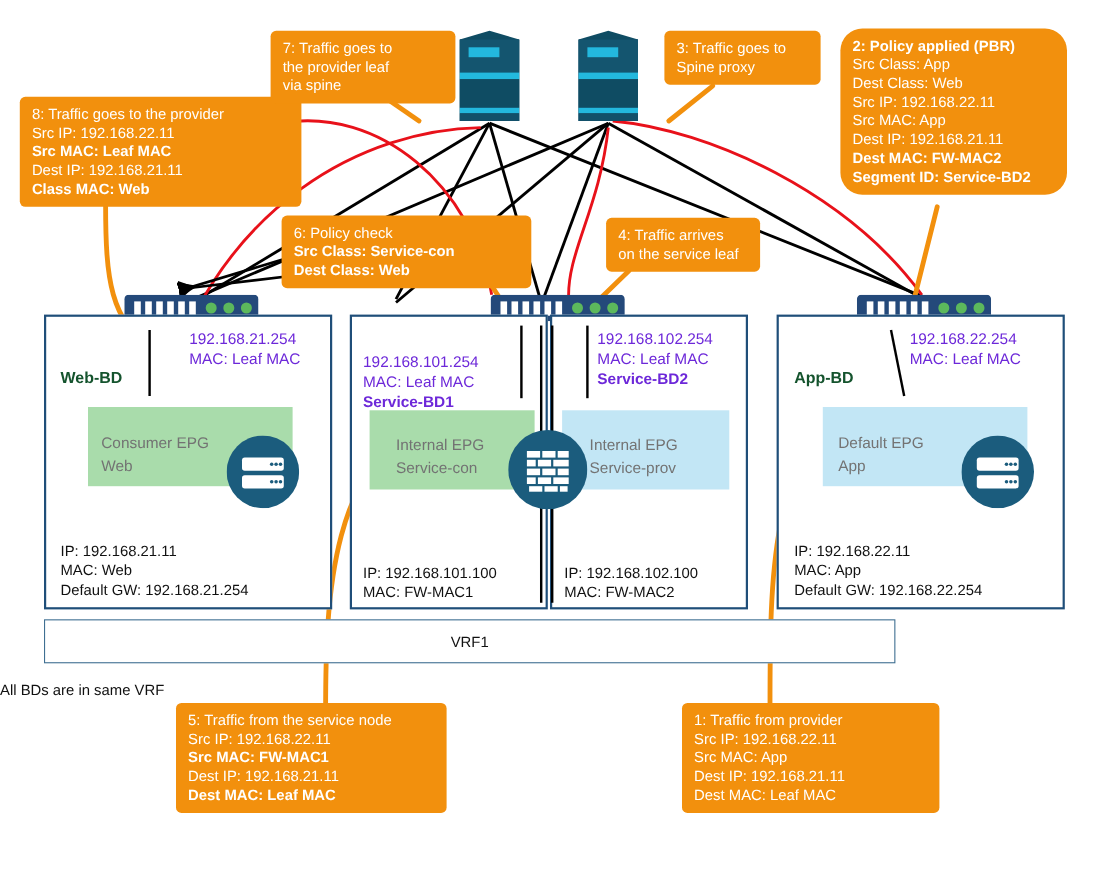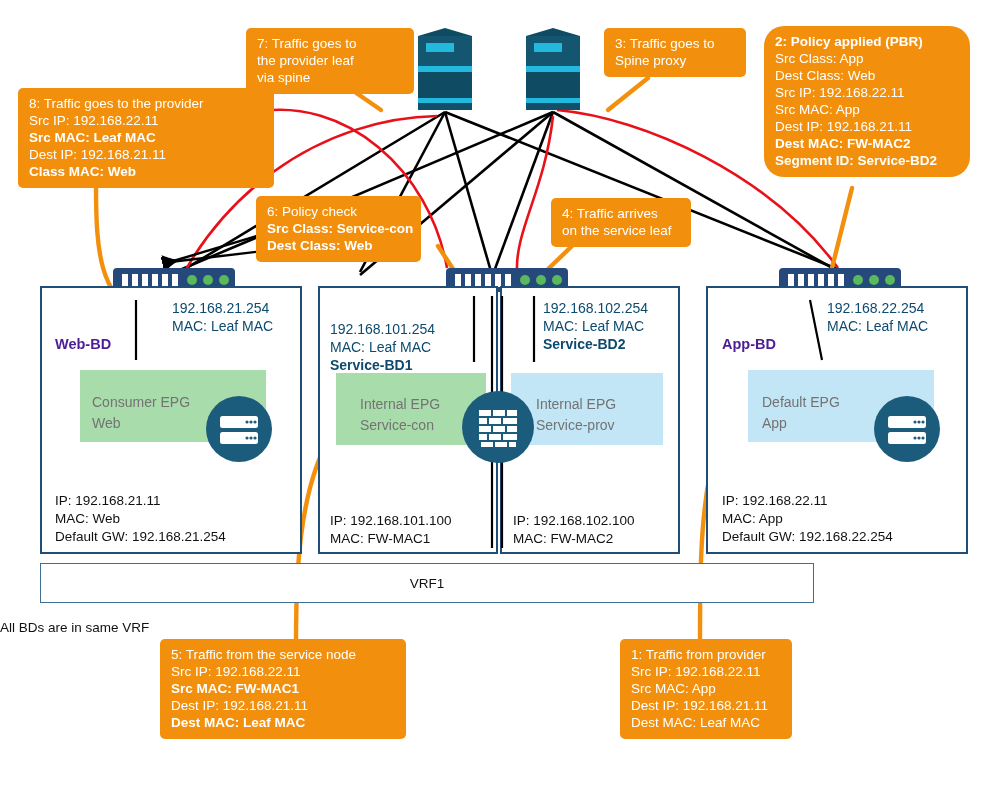--- a/index.html
+++ b/index.html
@@ -9,22 +9,22 @@
   svg.layer{position:absolute;left:0;top:0;width:999px;height:790px;pointer-events:none;}
 
   
   .callout{position:absolute;background:#f2900d;color:#ffffff;border-radius:5px;
            padding:7px 11px 8px 11px;box-sizing:border-box;line-height:1.26;font-size:13.5px;}
   .callout .ln{white-space:nowrap;}
   .callout .b{font-weight:bold;}
 
   
   .bd{position:absolute;border:2px solid #1f4e79;background:#fff;box-sizing:border-box;}
-  .bd-title{position:absolute;font-weight:bold;font-size:14.5px;color:#4c1d95;}
-  .gw{position:absolute;font-size:14px;line-height:1.27;color:#0c4a6e;white-space:nowrap;}
+  .bd-title{position:absolute;font-weight:bold;font-size:14.5px;color:#14532d;}
+  .gw{position:absolute;font-size:14px;line-height:1.27;color:#6d28d9;white-space:nowrap;}
   .gw .b{font-weight:bold;}
   .epg{position:absolute;box-sizing:border-box;}
   .epg.green{background:#a9dcab;}
   .epg.blue{background:#c2e6f5;}
   .epg-lbl{position:absolute;font-size:14px;line-height:1.5;color:#737373;white-space:nowrap;}
   .host{position:absolute;font-size:13.5px;line-height:1.32;color:#111;white-space:nowrap;}
 
   
   .vrf{position:absolute;border:1.6px solid #3f6f92;background:#fff;box-sizing:border-box;
        display:flex;align-items:center;justify-content:center;font-size:13.5px;color:#111;}
@@ -342,40 +342,40 @@
     <div class="ln b">2: Policy applied (PBR)</div>
     <div class="ln">Src Class: App</div>
     <div class="ln">Dest Class: Web</div>
     <div class="ln">Src IP: 192.168.22.11</div>
     <div class="ln">Src MAC: App</div>
     <div class="ln">Dest IP: 192.168.21.11</div>
     <div class="ln b">Dest MAC: FW-MAC2</div>
     <div class="ln b">Segment ID: Service-BD2</div>
   </div>
 
-  <div class="callout" style="left:256px;top:196px;width:165px;">
+  <div class="callout" style="left:256px;top:196px;width:227px;">
     <div class="ln">6: Policy check</div>
     <div class="ln b">Src Class: Service-con</div>
     <div class="ln b">Dest Class: Web</div>
   </div>
 
   <div class="callout" style="left:551px;top:198px;width:140px;">
     <div class="ln">4: Traffic arrives</div>
     <div class="ln">on the service leaf</div>
   </div>
 
   <div class="callout" style="left:160px;top:639px;width:246px;">
     <div class="ln">5: Traffic from the service node</div>
     <div class="ln">Src IP: 192.168.22.11</div>
     <div class="ln b">Src MAC: FW-MAC1</div>
     <div class="ln">Dest IP: 192.168.21.11</div>
     <div class="ln b">Dest MAC: Leaf MAC</div>
   </div>
 
-  <div class="callout" style="left:620px;top:639px;width:172px;">
+  <div class="callout" style="left:620px;top:639px;width:234px;">
     <div class="ln">1: Traffic from provider</div>
     <div class="ln">Src IP: 192.168.22.11</div>
     <div class="ln">Src MAC: App</div>
     <div class="ln">Dest IP: 192.168.21.11</div>
     <div class="ln">Dest MAC: Leaf MAC</div>
   </div>
 
 </div>
 
 </body></html>

